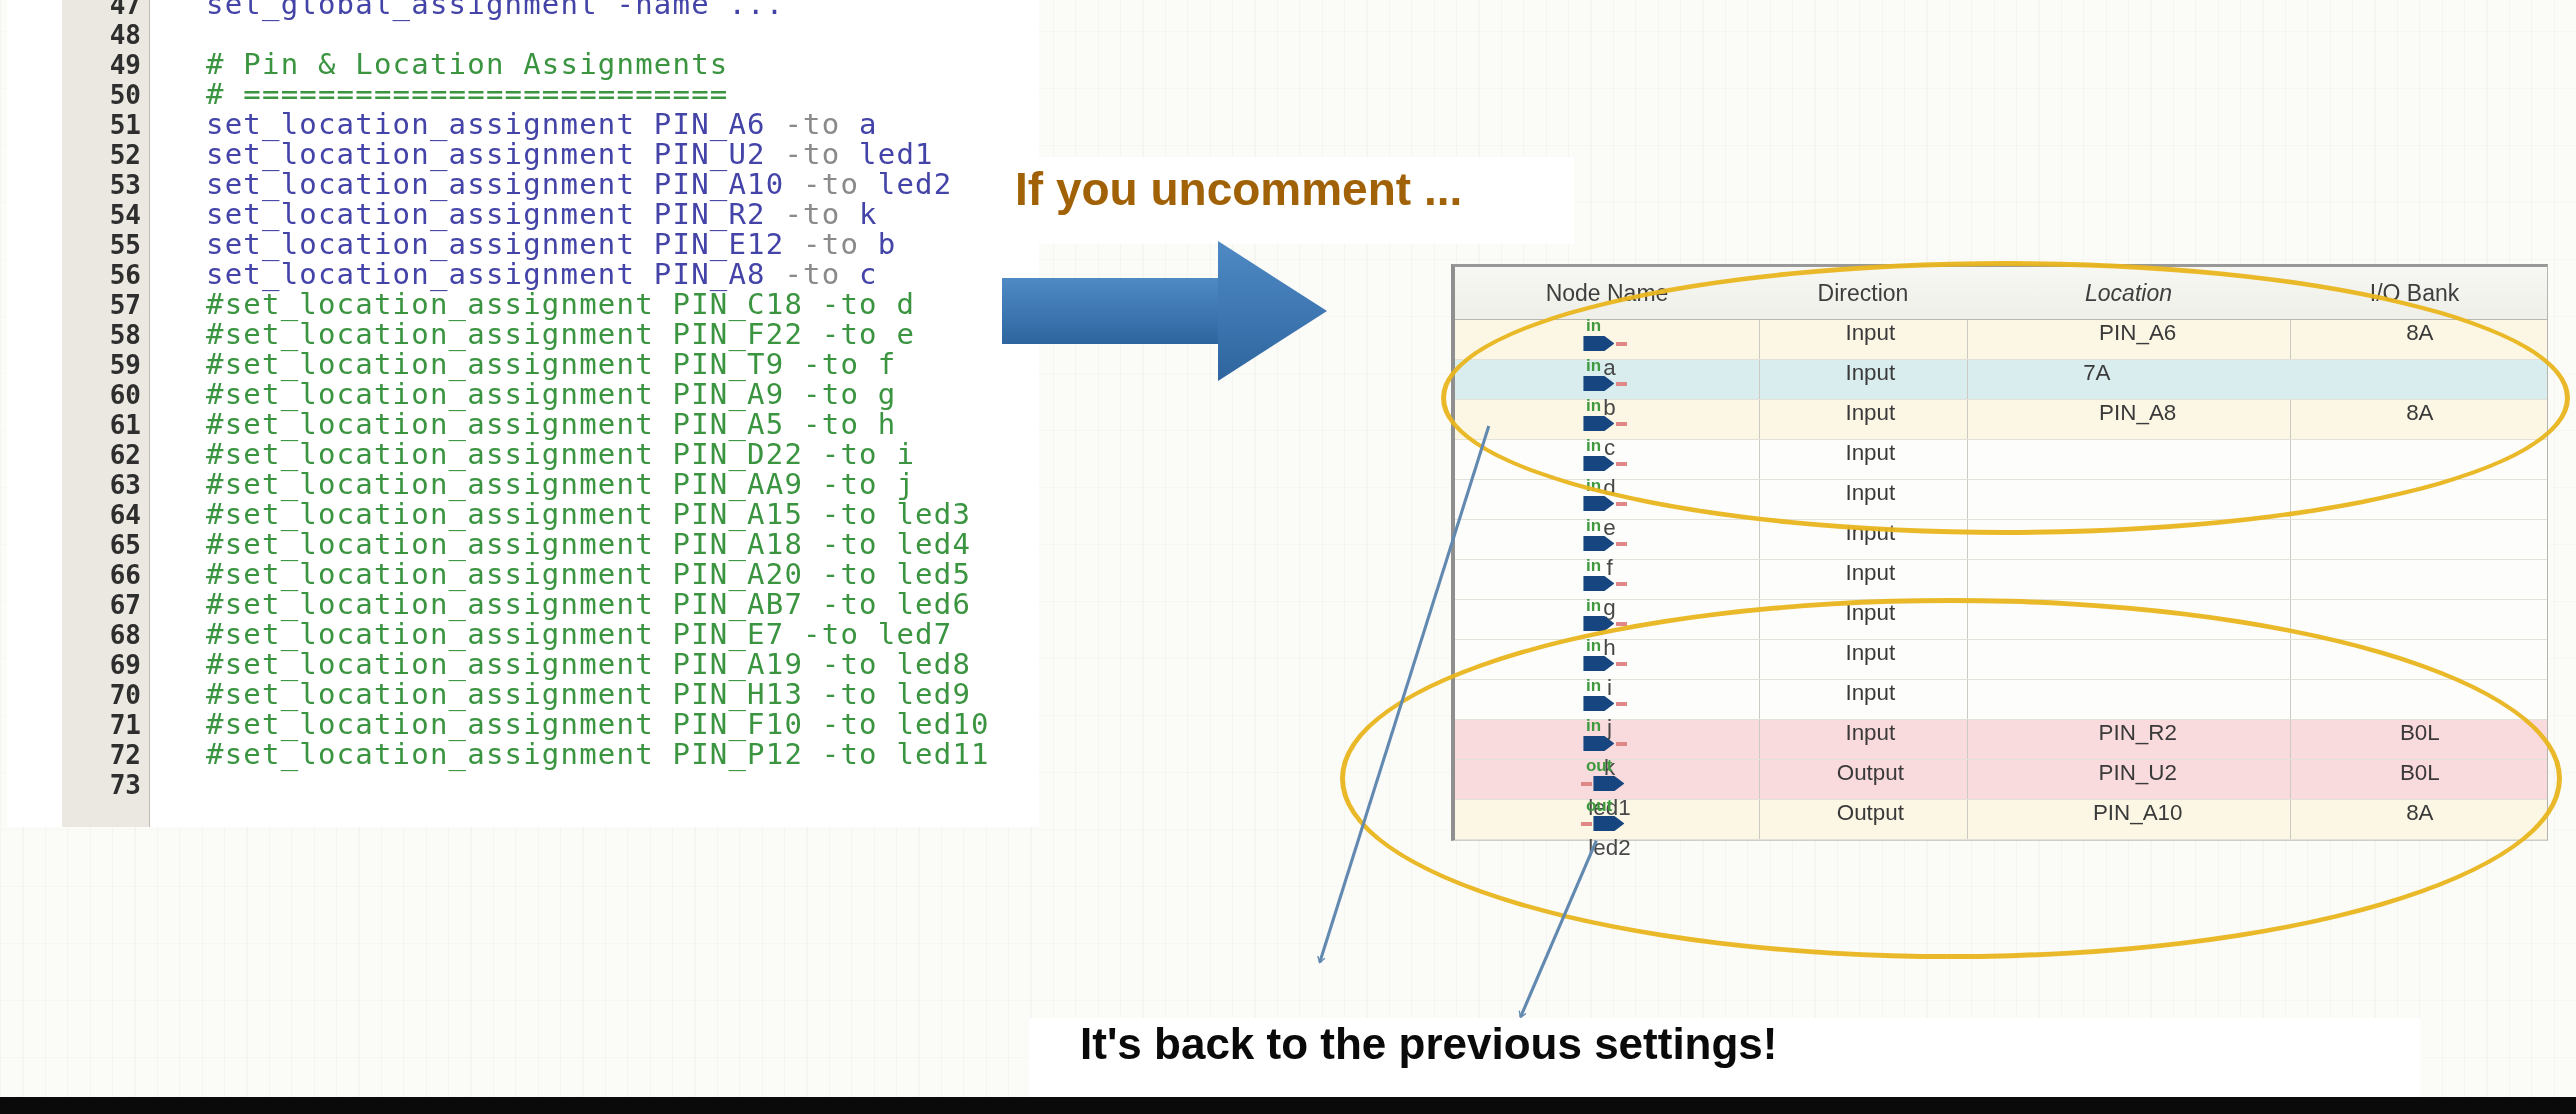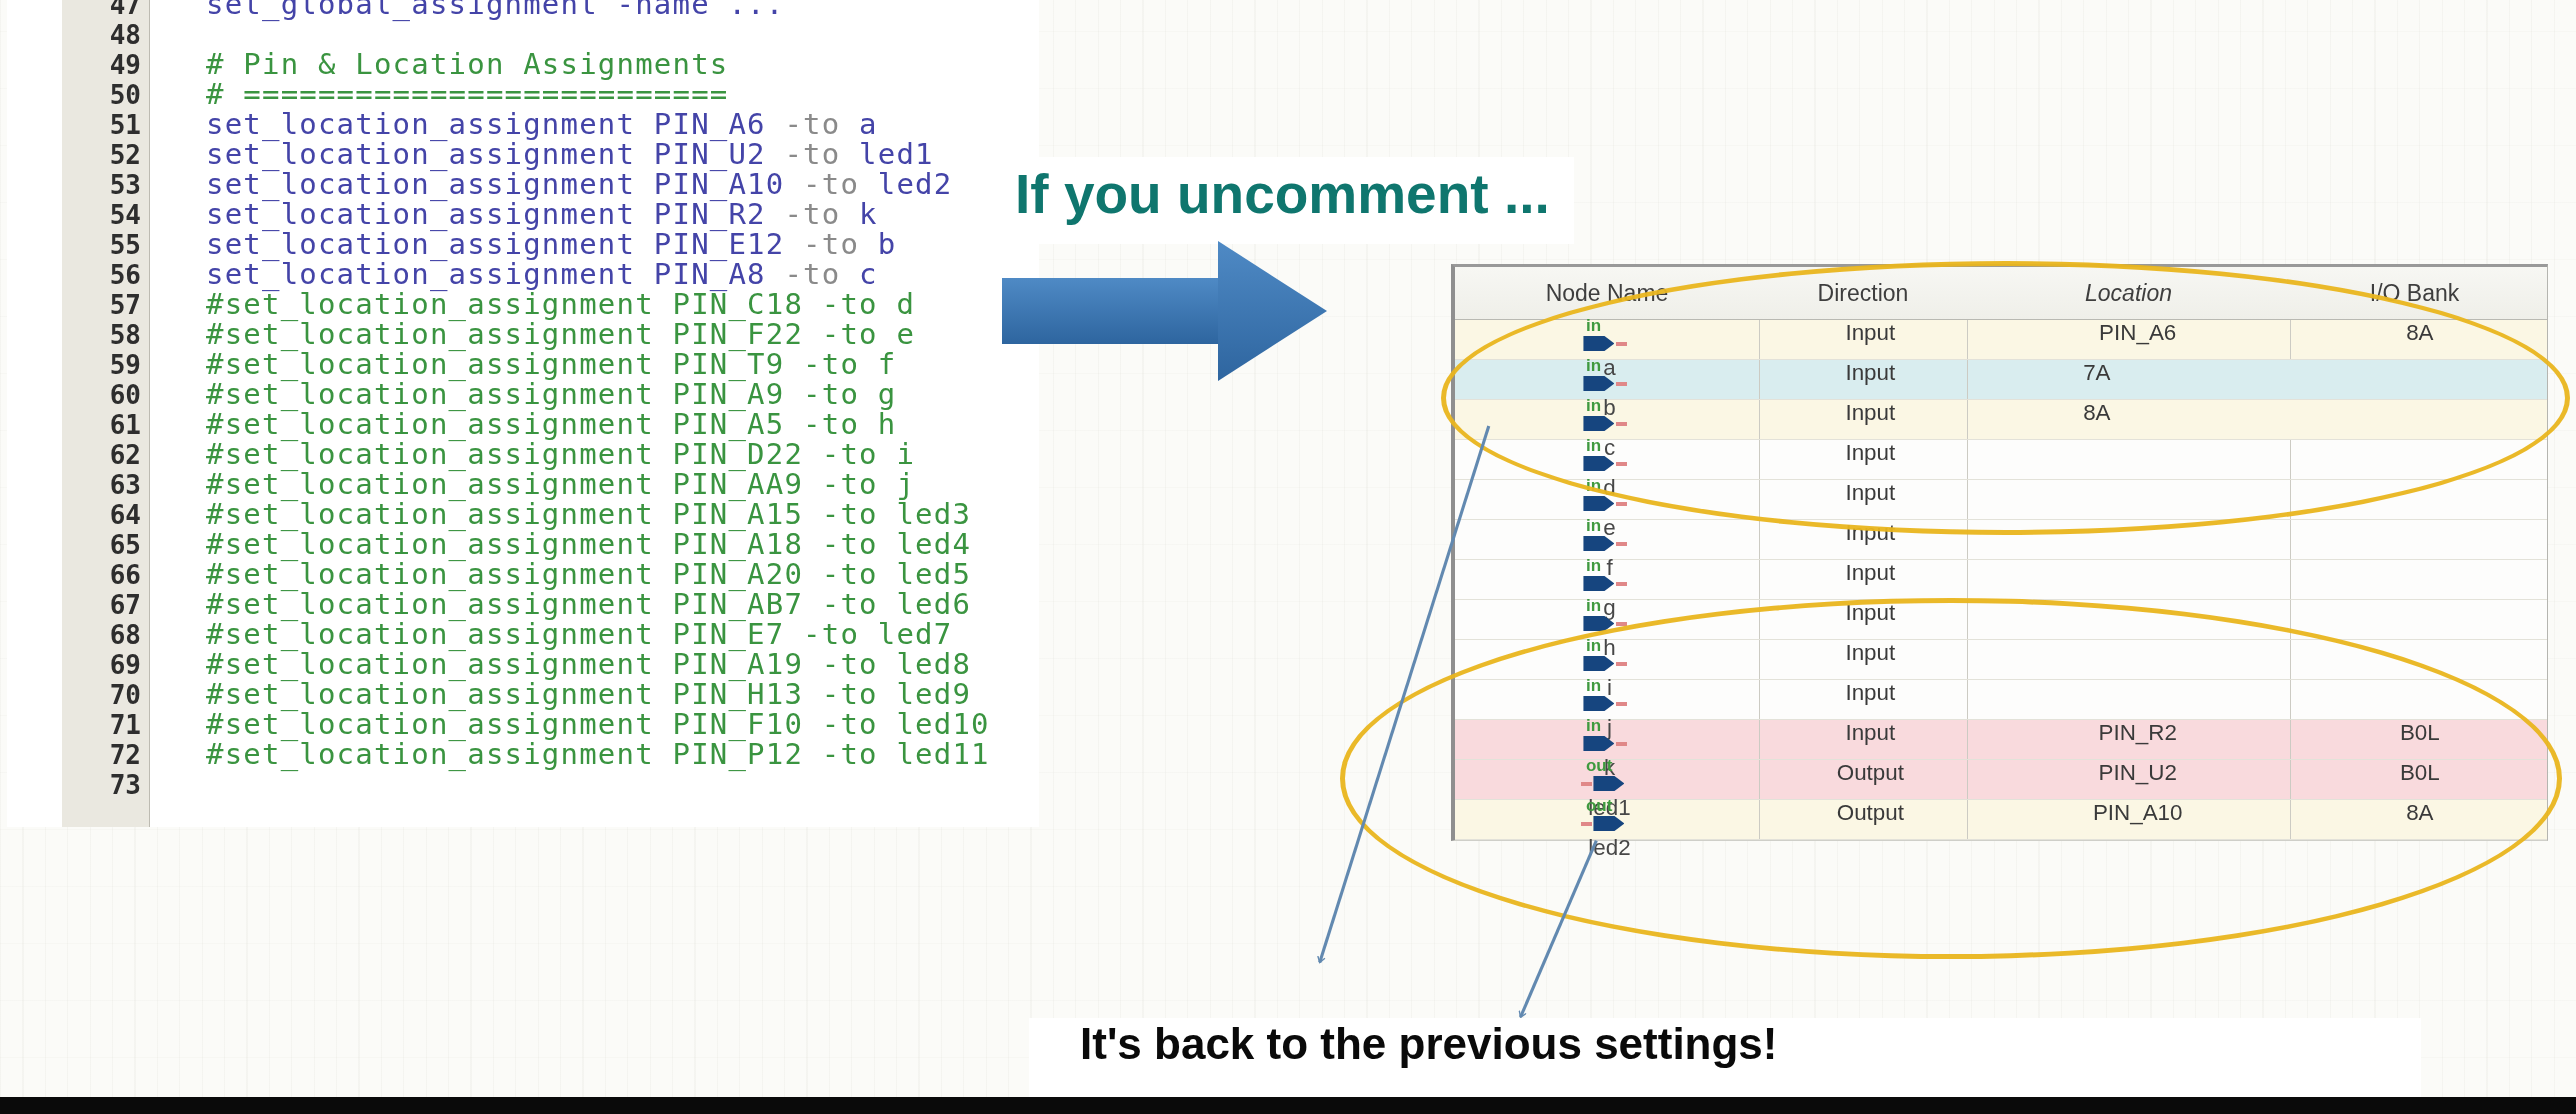--- a/index.html
+++ b/index.html
@@ -19,21 +19,21 @@
               letter-spacing:1.2px;white-space:pre;}
   .cl{height:30px;}
   .ln{display:inline-block;width:79px;text-align:right;color:#2e2e2e;font-weight:700;
       font-size:26px;letter-spacing:0;}
   .ct{padding-left:65px;}
   .tk-code{color:#4444a8;}
   .tk-flag{color:#8a8a8a;}
   .tk-comment{color:#3a9440;}
   
   .if-band{position:absolute;left:962px;top:157px;width:612px;height:87px;background:#ffffff;}
-  .if-text{position:absolute;left:53px;top:5px;font-size:55px;font-weight:bold;color:#0f766e;
+  .if-text{position:absolute;left:53px;top:5px;font-size:46px;font-weight:bold;color:#a16207;
            white-space:nowrap;}
   .big-arrow{position:absolute;left:1002px;top:241px;width:326px;height:140px;}
   .big-arrow .shaft{position:absolute;left:0;top:37px;width:219px;height:66px;
                     background:linear-gradient(180deg,#4f8ac5,#2e659f);}
   .big-arrow .head{position:absolute;left:216px;top:0;width:109px;height:140px;
                    background:linear-gradient(180deg,#4f8ac5,#2e659f);
                    clip-path:polygon(0 0,100% 50%,0 100%);}
   
   .pin-table{position:absolute;left:1451px;top:264px;width:1092px;
              border-left:4.4px solid #8f8f8f;border-top:3.7px solid #999;
@@ -131,20 +131,21 @@
         <div class="trow bg-cream">
           <div class="cell c-name">
             <span class="pin-icon in">
               <span class="lbl">in</span>
               <span class="shp"></span>
               <span class="dsh"></span>
             </span>
             <span class="nm">c</span>
           </div>
           <div class="cell c-dir">Input</div>
+          <div class="cell c-loc">PIN_A8</div>
           <div class="cell c-bank">8A</div>
         </div>
         <div class="trow bg-white">
           <div class="cell c-name">
             <span class="pin-icon in">
               <span class="lbl">in</span>
               <span class="shp"></span>
               <span class="dsh"></span>
             </span>
             <span class="nm">d</span>

